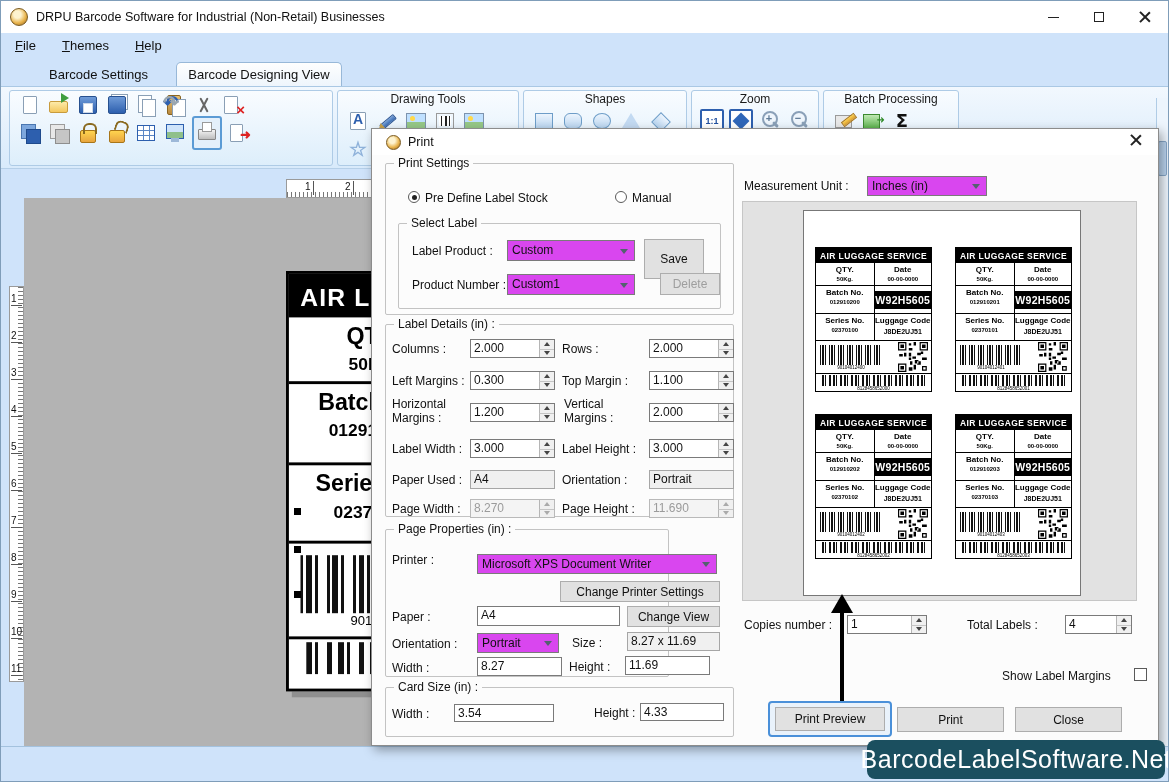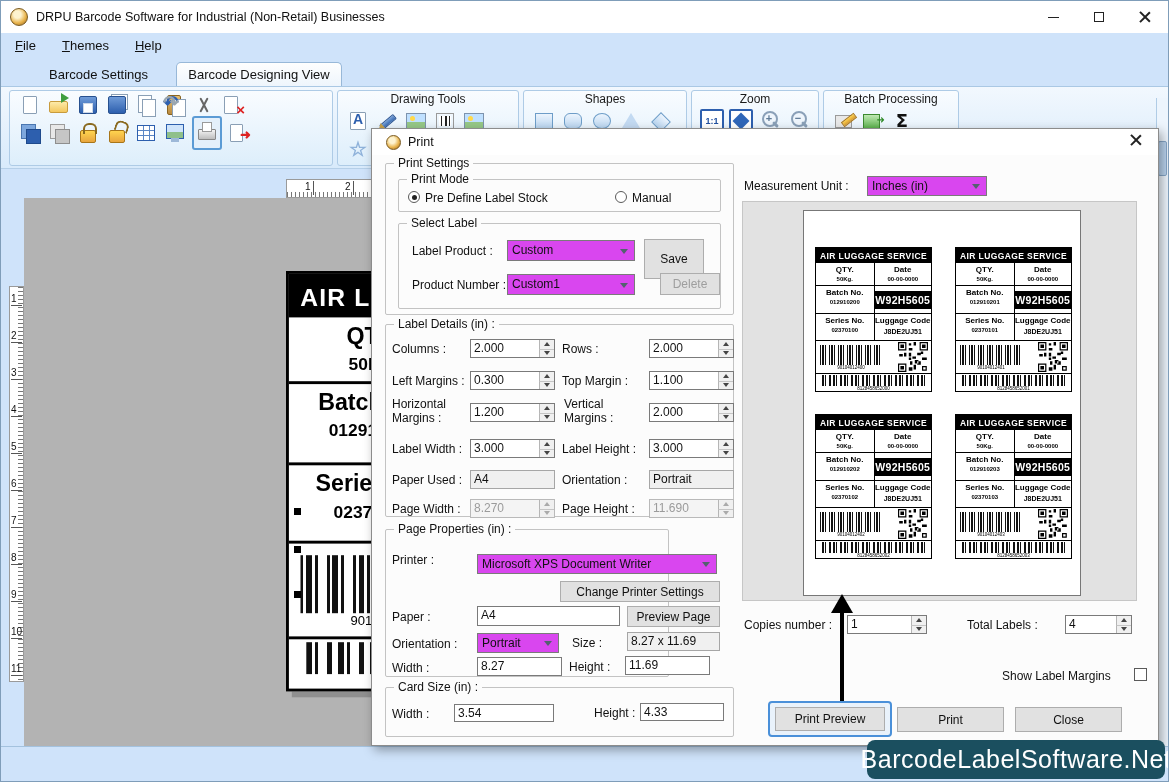--- a/index.html
+++ b/index.html
@@ -416,23 +416,20 @@
   <div class="dialog">
     <div class="dlg-title">
       <div class="dlg-icon"></div>
       <span>Print</span>
     </div>
     <div class="dlg-close glyph-x" style="position:absolute;"></div>
 
     <div class="gb" style="left:13px;top:34px;width:349px;height:152px;">
       <span class="legend">Print Settings</span>
     </div>
-    <div class="gb" style="left:26px;top:50px;width:323px;height:33px;">
-      <span class="legend" style="background:#fcfcfc;">Print Mode</span>
-    </div>
     <div class="radio checked" style="left:36px;top:62px;"></div>
     <div class="lbl" style="left:53px;top:62px;">Pre Define Label Stock</div>
     <div class="radio" style="left:243px;top:62px;"></div>
     <div class="lbl" style="left:260px;top:62px;">Manual</div>
 
     <div class="gb" style="left:26px;top:94px;width:323px;height:86px;">
       <span class="legend">Select Label</span>
     </div>
     <div class="lbl" style="left:40px;top:115px;">Label Product :</div>
     <div class="combo" style="left:135px;top:111px;width:128px;height:21px;"><span>Custom</span></div>
@@ -515,21 +512,21 @@
         </span></div>
 
     <div class="gb" style="left:13px;top:400px;width:284px;height:148px;">
       <span class="legend">Page Properties (in) :</span>
     </div>
     <div class="lbl" style="left:20px;top:424px;">Printer :</div>
     <div class="combo" style="left:105px;top:425px;width:240px;height:20px;"><span>Microsoft XPS Document Writer</span></div>
     <div class="btn" style="left:188px;top:452px;width:160px;height:21px;">Change Printer Settings</div>
     <div class="lbl" style="left:20px;top:481px;">Paper :</div>
     <div class="field" style="left:105px;top:477px;width:143px;height:20px;">A4</div>
-    <div class="btn" style="left:255px;top:477px;width:93px;height:21px;">Preview Page</div>
+    <div class="btn" style="left:255px;top:477px;width:93px;height:21px;">Change View</div>
     <div class="lbl" style="left:20px;top:508px;">Orientation :</div>
     <div class="combo" style="left:105px;top:504px;width:82px;height:20px;"><span>Portrait</span></div>
     <div class="lbl" style="left:200px;top:507px;">Size :</div>
     <div class="field ro" style="left:255px;top:503px;width:93px;height:19px;">8.27 x 11.69</div>
     <div class="lbl" style="left:20px;top:532px;">Width :</div>
     <div class="field" style="left:105px;top:528px;width:85px;height:19px;">8.27</div>
     <div class="lbl" style="left:197px;top:531px;">Height :</div>
     <div class="field" style="left:253px;top:527px;width:85px;height:19px;">11.69</div>
 
     <div class="gb" style="left:13px;top:558px;width:349px;height:50px;">

